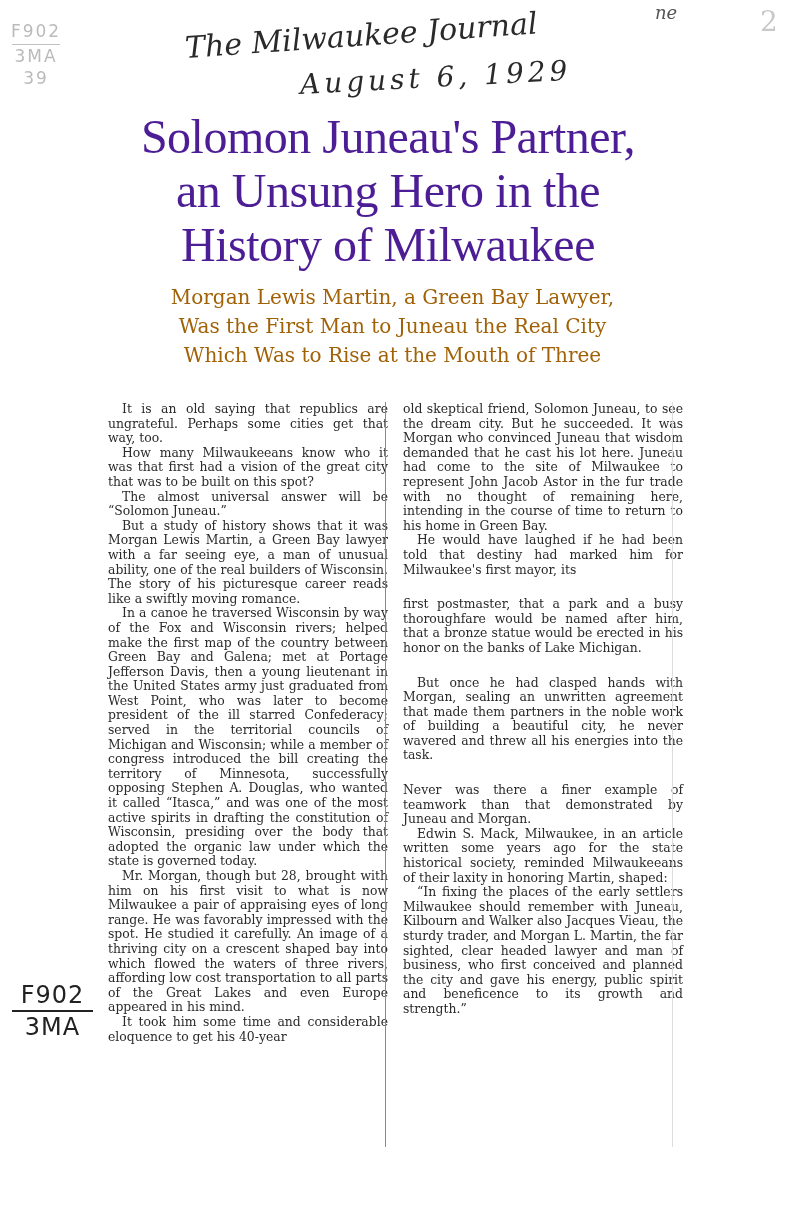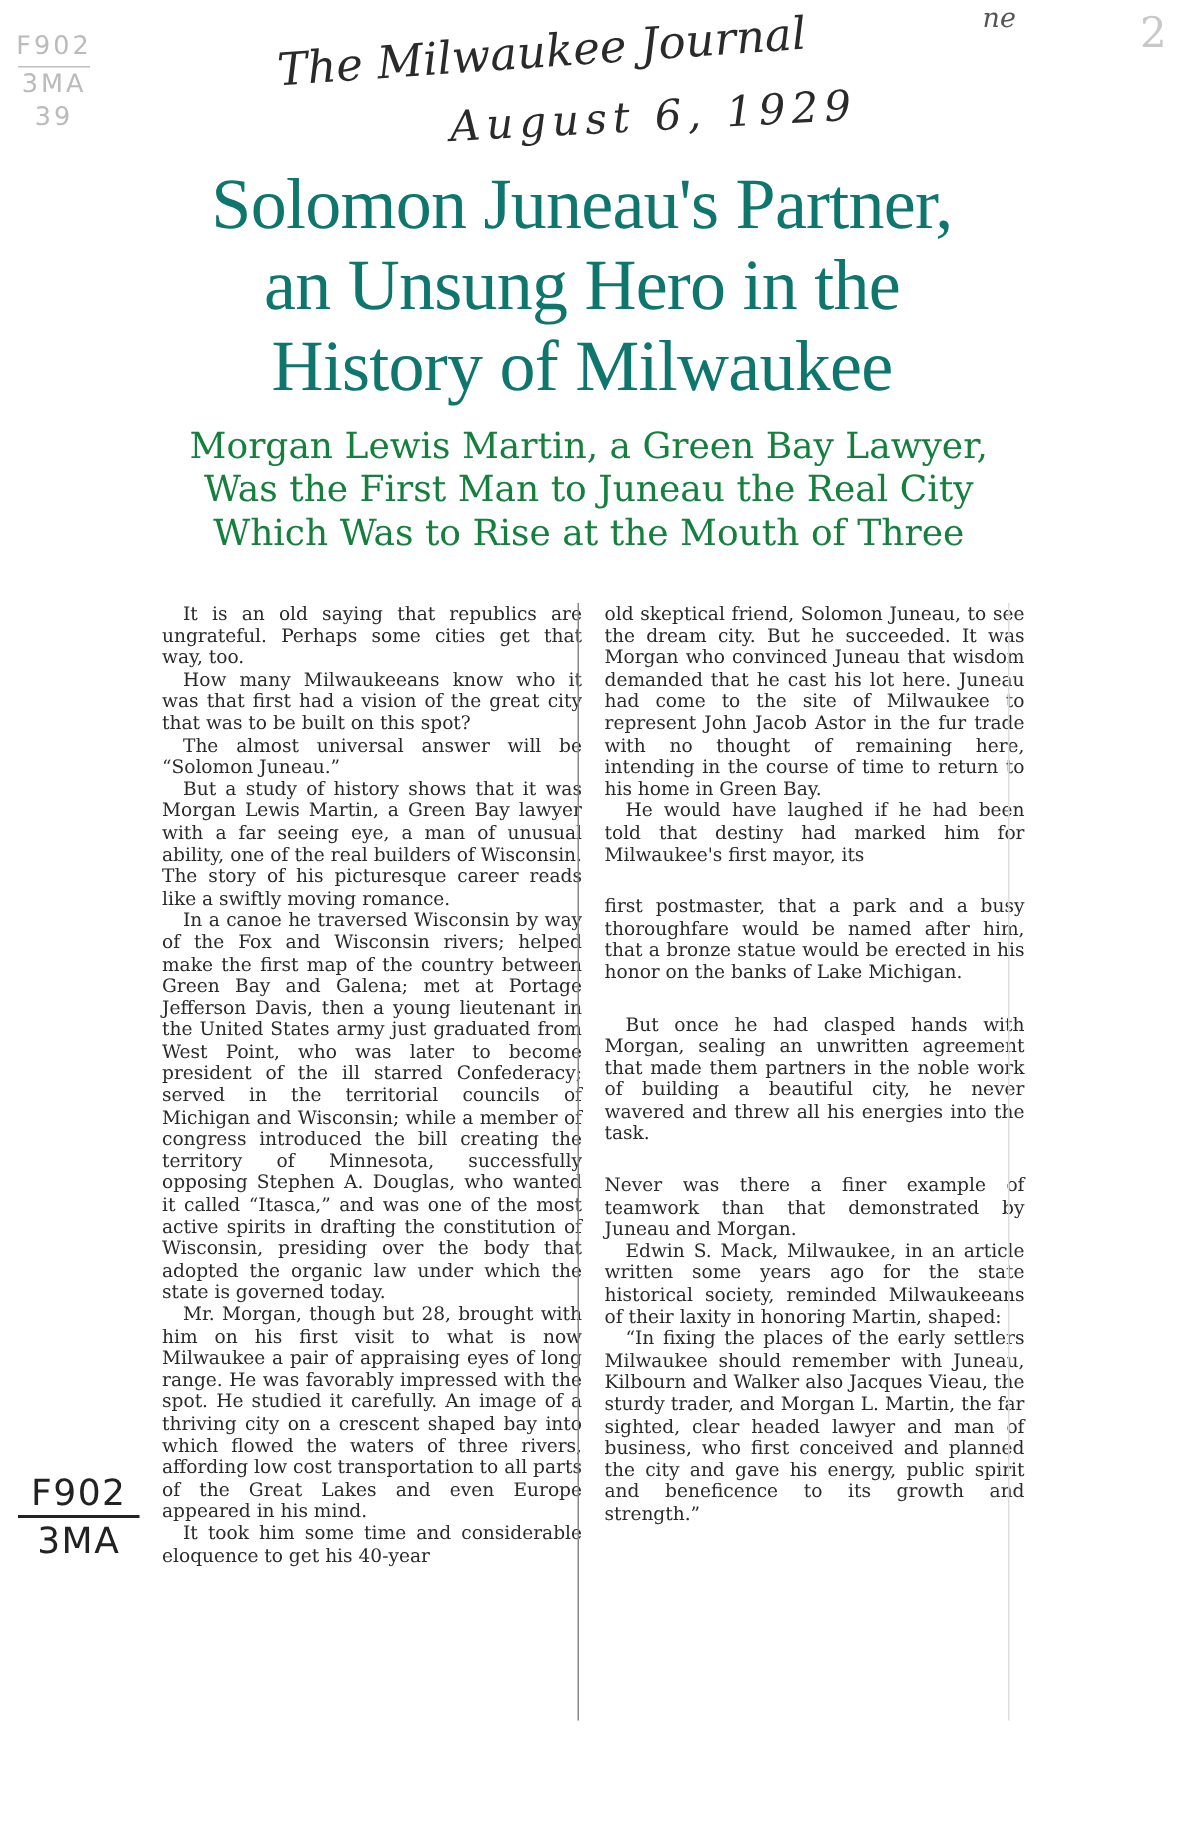--- a/index.html
+++ b/index.html
@@ -8,22 +8,22 @@
     .pencil { position: absolute; font-family: "DejaVu Sans", sans-serif; color: #bbb; letter-spacing: 2px; }
     #source-line1 { left: 185px; top: 30px; font-size: 30px; transform: rotate(-4deg); transform-origin: left center; color: #2a2a2a; }
     #source-line2 { left: 300px; top: 68px; font-size: 28px; transform: rotate(-3deg); transform-origin: left center; color: #2a2a2a; letter-spacing: 4px; }
     #corner-note-1 { left: 655px; top: 2px; font-size: 18px; color: #555; }
     #corner-note-2 { left: 760px; top: 5px; font-size: 28px; color: #c8c8c8; font-style: normal; }
     #pencil-code { left: 6px; top: 20px; width: 60px; text-align: center; font-size: 17px; line-height: 22px; }
     #pencil-code .rule { border-top: 1px solid #c0c0c0; margin: 2px 6px 0 6px; }
     #ink-code { position: absolute; left: 10px; top: 980px; width: 85px; text-align: center; font-family: "DejaVu Sans", sans-serif; font-size: 24px; color: #222; letter-spacing: 1px; line-height: 30px; }
     #ink-code .rule { border-top: 2px solid #222; margin: 0 2px; }
 
-    #headline { position: absolute; left: 108px; top: 110px; width: 560px; text-align: center; font-family: "Liberation Serif", serif; font-size: 48px; line-height: 54px; color: #0f766e; letter-spacing: -0.5px; }
-    #deck { position: absolute; left: 105px; top: 283px; width: 575px; text-align: center; font-family: "DejaVu Serif", serif; font-size: 24px; line-height: 29px; color: #15803d; }
+    #headline { position: absolute; left: 108px; top: 110px; width: 560px; text-align: center; font-family: "Liberation Serif", serif; font-size: 48px; line-height: 54px; color: #4c1d95; letter-spacing: -0.5px; }
+    #deck { position: absolute; left: 105px; top: 283px; width: 575px; text-align: center; font-family: "DejaVu Serif", serif; font-size: 20px; line-height: 29px; color: #a16207; }
 
     .col { position: absolute; top: 402px; width: 280px; font-family: "DejaVu Serif", serif; font-size: 12.4px; line-height: 14.6px; color: #2a2a2a; text-align: justify; }
     #col-left { left: 108px; }
     #col-right { left: 403px; }
     .col p { margin: 0; text-indent: 14px; }
     .col p.noindent { text-indent: 0; }
     .col p.gap { margin-top: 20px; }
     #col-divider { position: absolute; left: 385px; top: 402px; width: 1px; height: 745px; background: #888; }
     #col-rightedge { position: absolute; left: 672px; top: 402px; width: 1px; height: 745px; background: #ddd; }
   </style>

